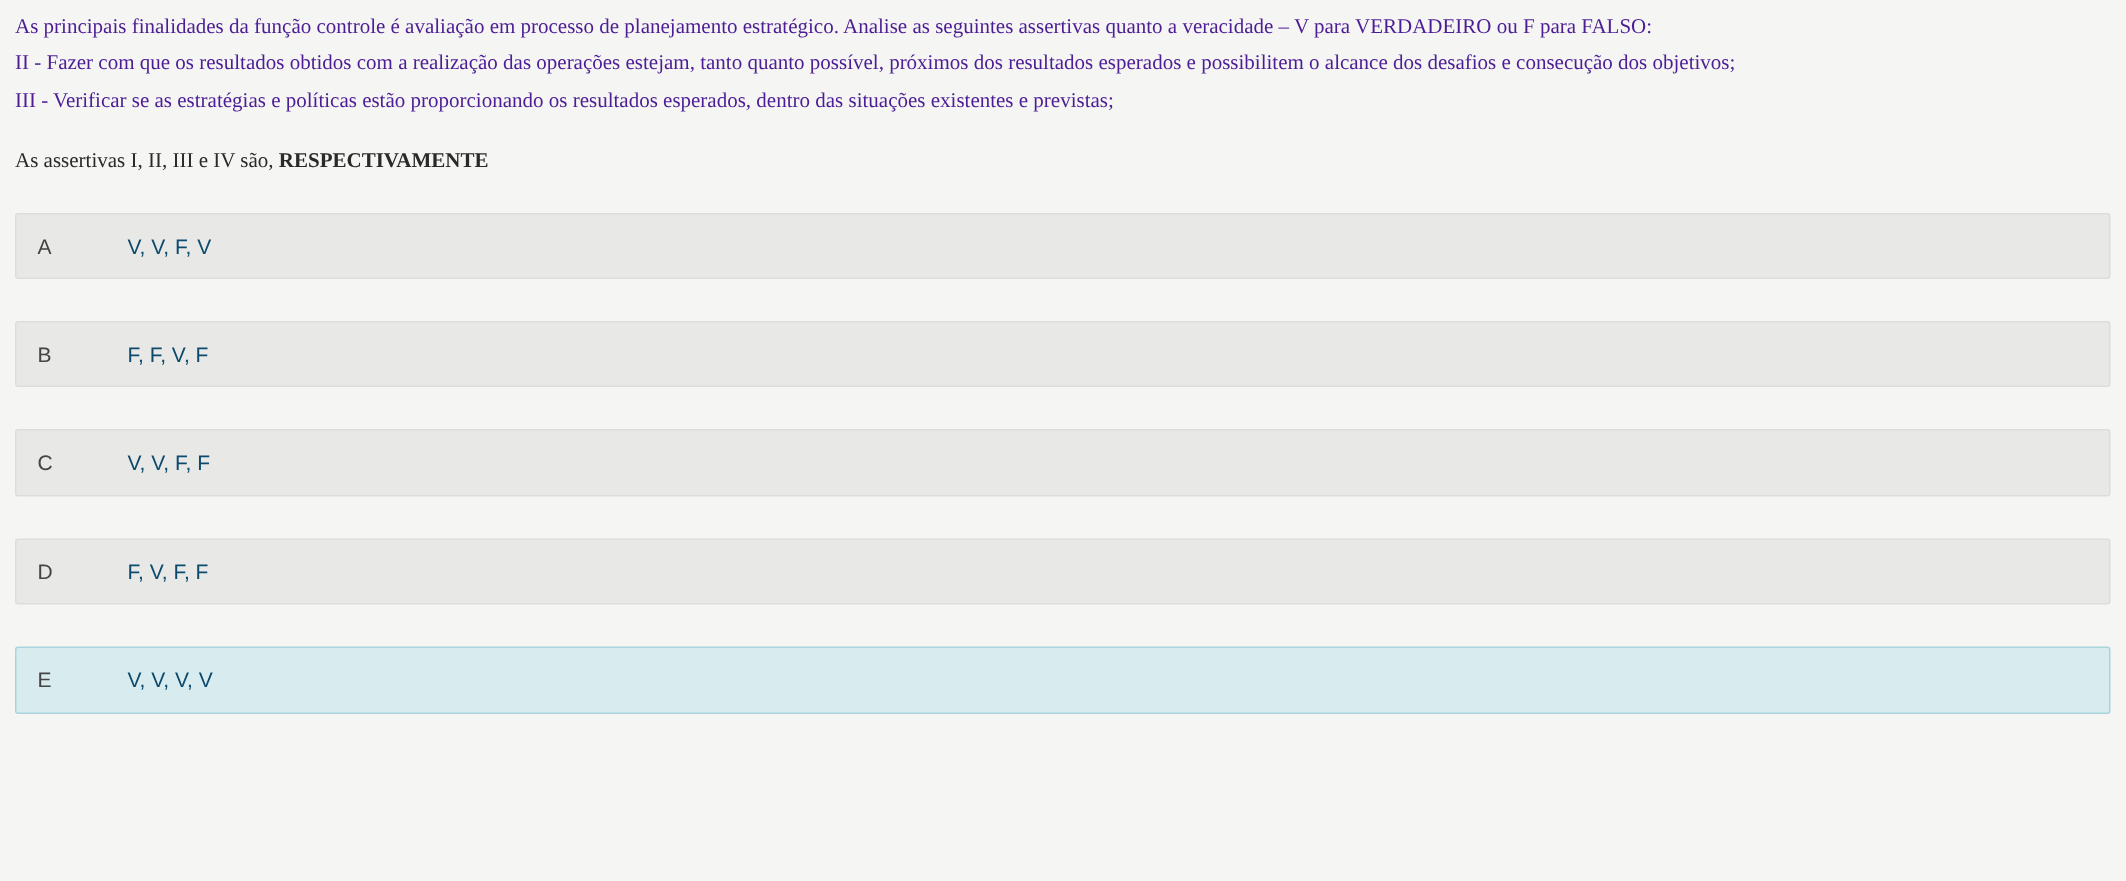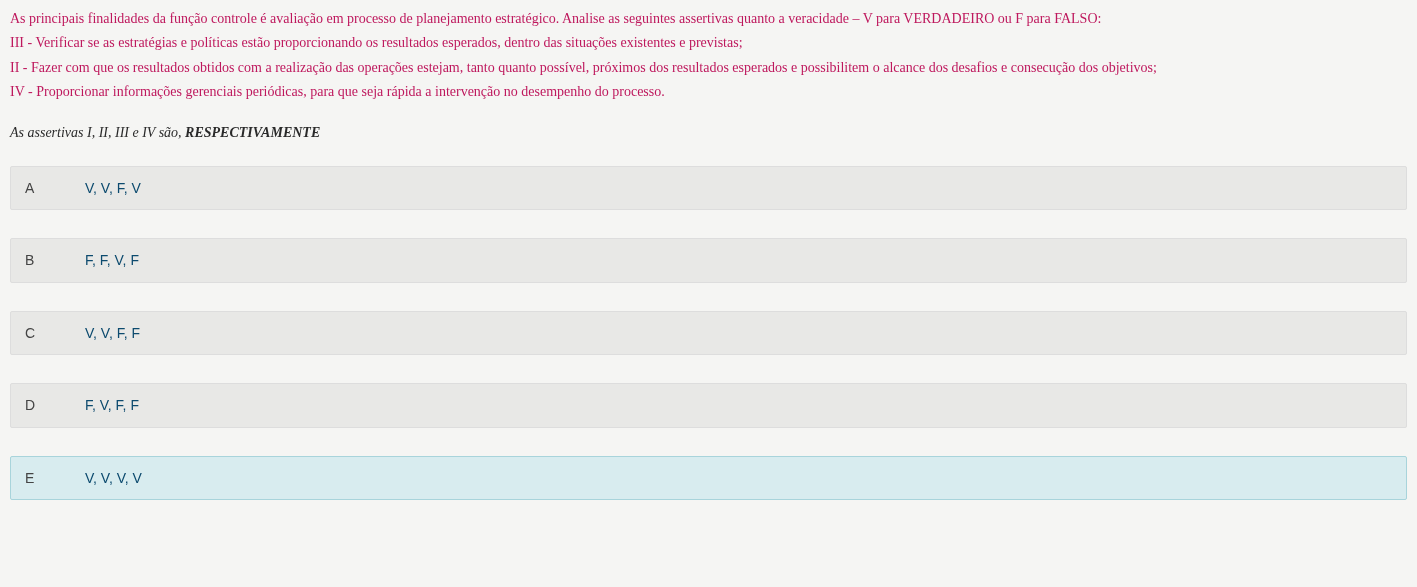--- a/index.html
+++ b/index.html
@@ -13,27 +13,26 @@
       color: #333;
       padding: 8px 10px;
       font-size: 14px;
       line-height: 1.6;
     }
     .question-text {
       margin-bottom: 4px;
     }
     .question-text p {
       margin-bottom: 2px;
-      color: #be185d;
+      color: #4c1d95;
     }
     .prompt-line {
       margin-top: 18px;
       margin-bottom: 22px;
       color: #2a2a2a;
-      font-style: italic;
     }
     .prompt-line .bold {
       font-weight: bold;
     }
     .options {
       display: flex;
       flex-direction: column;
       gap: 28px;
     }
     .option {
@@ -59,23 +58,22 @@
     }
     .option-text {
       color: #0c4a6e;
     }
   </style>
 </head>
 <body>
 
 <div class="question-text">
   <p>As principais finalidades da função controle é avaliação em processo de planejamento estratégico. Analise as seguintes assertivas quanto a veracidade – V para VERDADEIRO ou F para FALSO:</p>
+  <p>II - Fazer com que os resultados obtidos com a realização das operações estejam, tanto quanto possível, próximos dos resultados esperados e possibilitem o alcance dos desafios e consecução dos objetivos;</p>
   <p>III - Verificar se as estratégias e políticas estão proporcionando os resultados esperados, dentro das situações existentes e previstas;</p>
-  <p>II - Fazer com que os resultados obtidos com a realização das operações estejam, tanto quanto possível, próximos dos resultados esperados e possibilitem o alcance dos desafios e consecução dos objetivos;</p>
-  <p>IV - Proporcionar informações gerenciais periódicas, para que seja rápida a intervenção no desempenho do processo.</p>
 </div>
 
 <p class="prompt-line">
   <span>As assertivas I, II, III e IV são, </span><span class="bold">RESPECTIVAMENTE</span>
 </p>
 
 <div class="options">
   <div class="option">
     <span class="option-letter">A</span>
     <span class="option-text">V, V, F, V</span>

